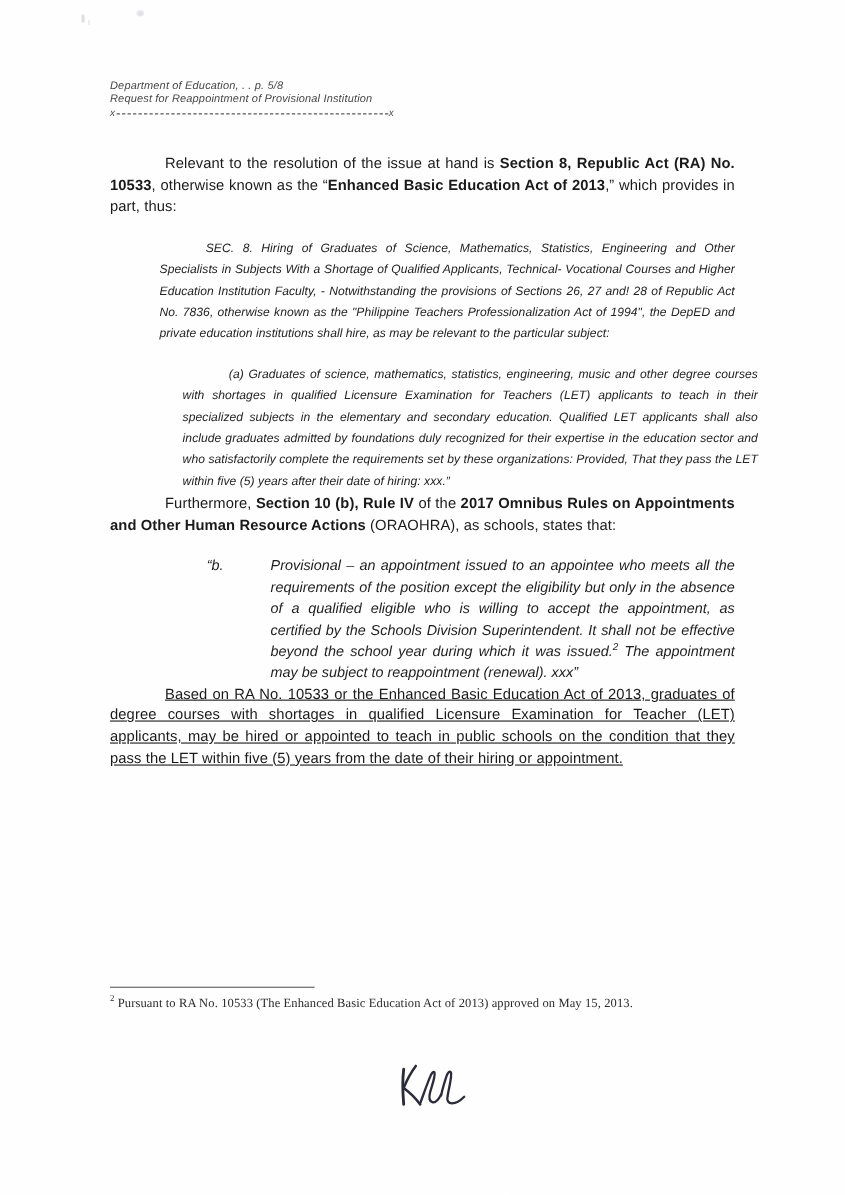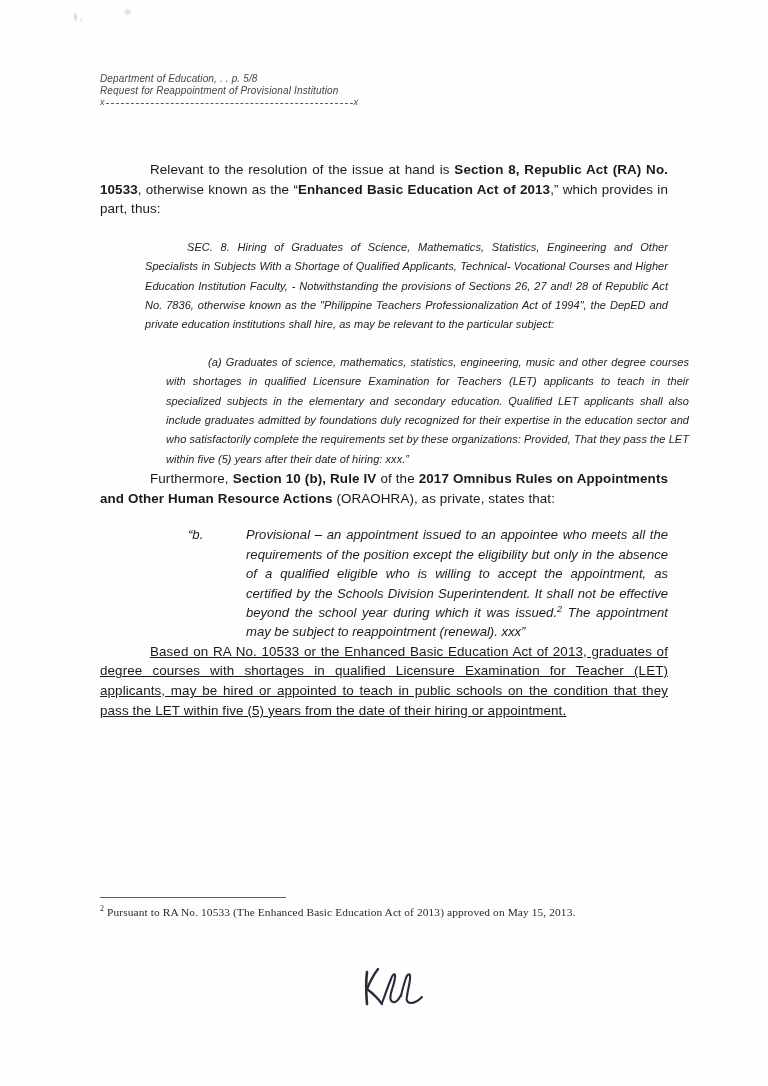--- a/index.html
+++ b/index.html
@@ -68,21 +68,21 @@
     margin: 0 1px;
     height: 0;
     position: relative;
     top: 1px;
   }
 
   
   .body-area {
     position: absolute;
     left: 100px;
-    top: 160px;
+    top: 139px;
     width: 568px;
     color: #1e1e1e;
   }
   p.para {
     margin: 0;
     font-size: 13.4px;
     line-height: 19.6px;
     text-align: justify;
     text-justify: inter-word;
     text-indent: 50px;
@@ -206,21 +206,21 @@
   </div>
 
   <div class="body-area">
 
     <p class="para"><span>Relevant to the resolution of the issue at hand is </span><b>Section 8, Republic Act (RA) No. 10533</b><span>, otherwise known as the “</span><b>Enhanced Basic Education Act of 2013</b><span>,” which provides in part, thus:</span></p>
 
     <p class="blk quote-1">SEC. 8. Hiring of Graduates of Science, Mathematics, Statistics, Engineering and Other Specialists in Subjects With a Shortage of Qualified Applicants, Technical- Vocational Courses and Higher Education Institution Faculty, - Notwithstanding the provisions of Sections 26, 27 and! 28 of Republic Act No. 7836, otherwise known as the "Philippine Teachers Professionalization Act of 1994", the DepED and private education institutions shall hire, as may be relevant to the particular subject:</p>
 
     <p class="blk quote-1b">(a) Graduates of science, mathematics, statistics, engineering, music and other degree courses with shortages in qualified Licensure Examination for Teachers (LET) applicants to teach in their specialized subjects in the elementary and secondary education. Qualified LET applicants shall also include graduates admitted by foundations duly recognized for their expertise in the education sector and who satisfactorily complete the requirements set by these organizations: Provided, That they pass the LET within five (5) years after their date of hiring: xxx.”</p>
 
-    <p class="para para-2"><span>Furthermore, </span><b>Section 10 (b), Rule IV</b><span> of the </span><b>2017 Omnibus Rules on Appointments and Other Human Resource Actions</b><span> (ORAOHRA), as private, states that:</span></p>
+    <p class="para para-2"><span>Furthermore, </span><b>Section 10 (b), Rule IV</b><span> of the </span><b>2017 Omnibus Rules on Appointments and Other Human Resource Actions</b><span> (ORAOHRA), as schools, states that:</span></p>
 
 
     <div class="quote-3">
       <span class="b-label">“b.</span>
       <span class="b-text"><span>Provisional – an appointment issued to an appointee who meets all the requirements of the position except the eligibility but only in the absence of a qualified eligible who is willing to accept the appointment, as certified by the Schools Division Superintendent. It shall not be effective beyond the school year during which it was issued.</span><sup class="fn">2</sup><span> The appointment may be subject to reappointment (renewal). xxx”</span></span>
     </div>
 
     <p class="para para-3">Based on RA No. 10533 or the Enhanced Basic Education Act of 2013, graduates of degree courses with shortages in qualified Licensure Examination for Teacher (LET) applicants, may be hired or appointed to teach in public schools on the condition that they pass the LET within five (5) years from the date of their hiring or appointment.</p>
 
   </div>

